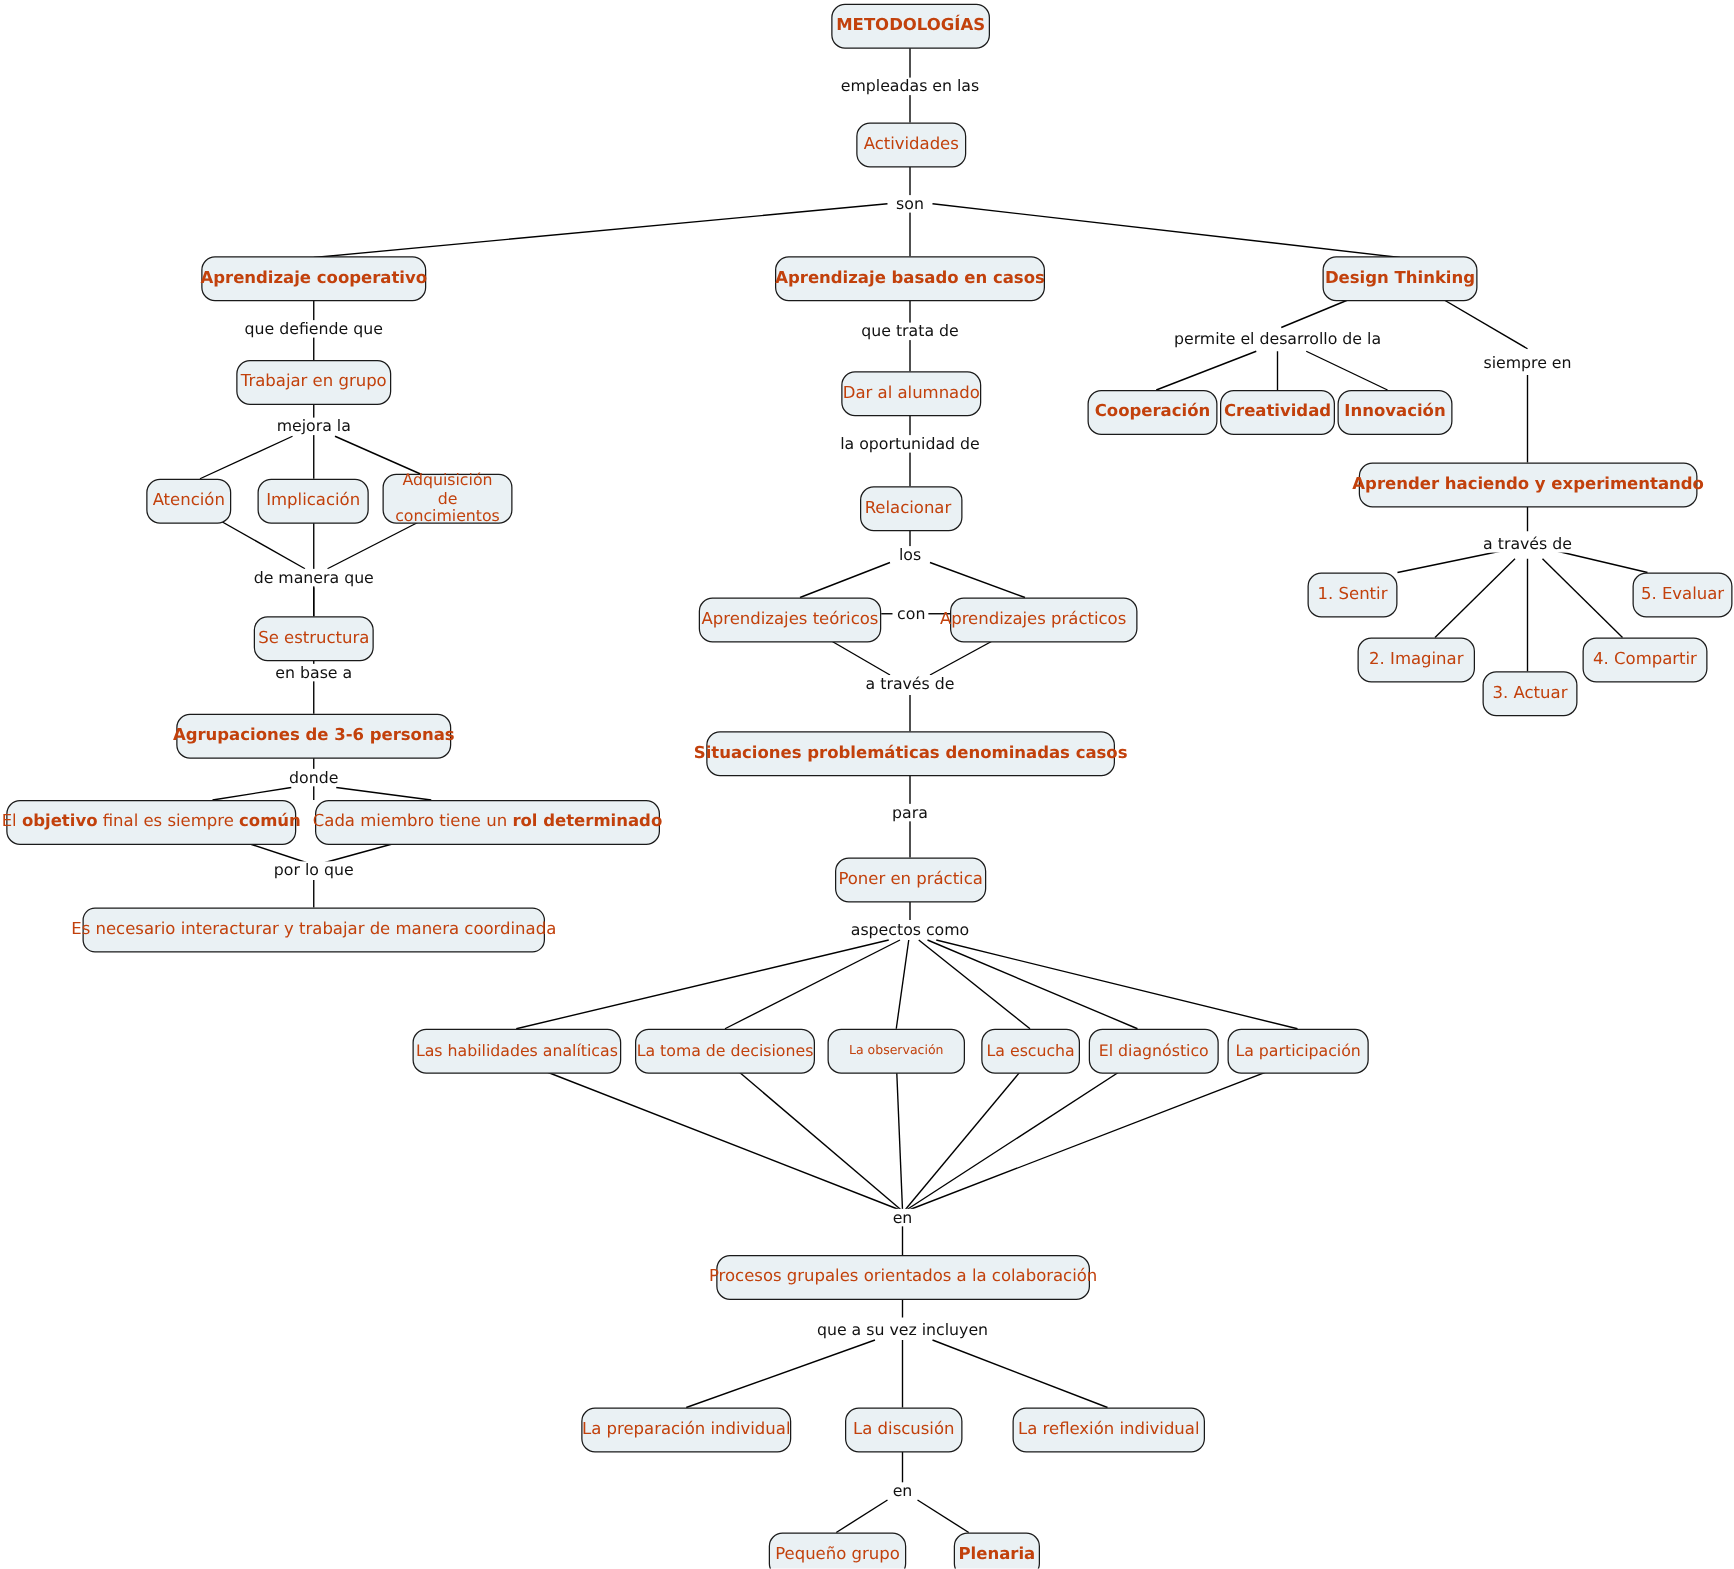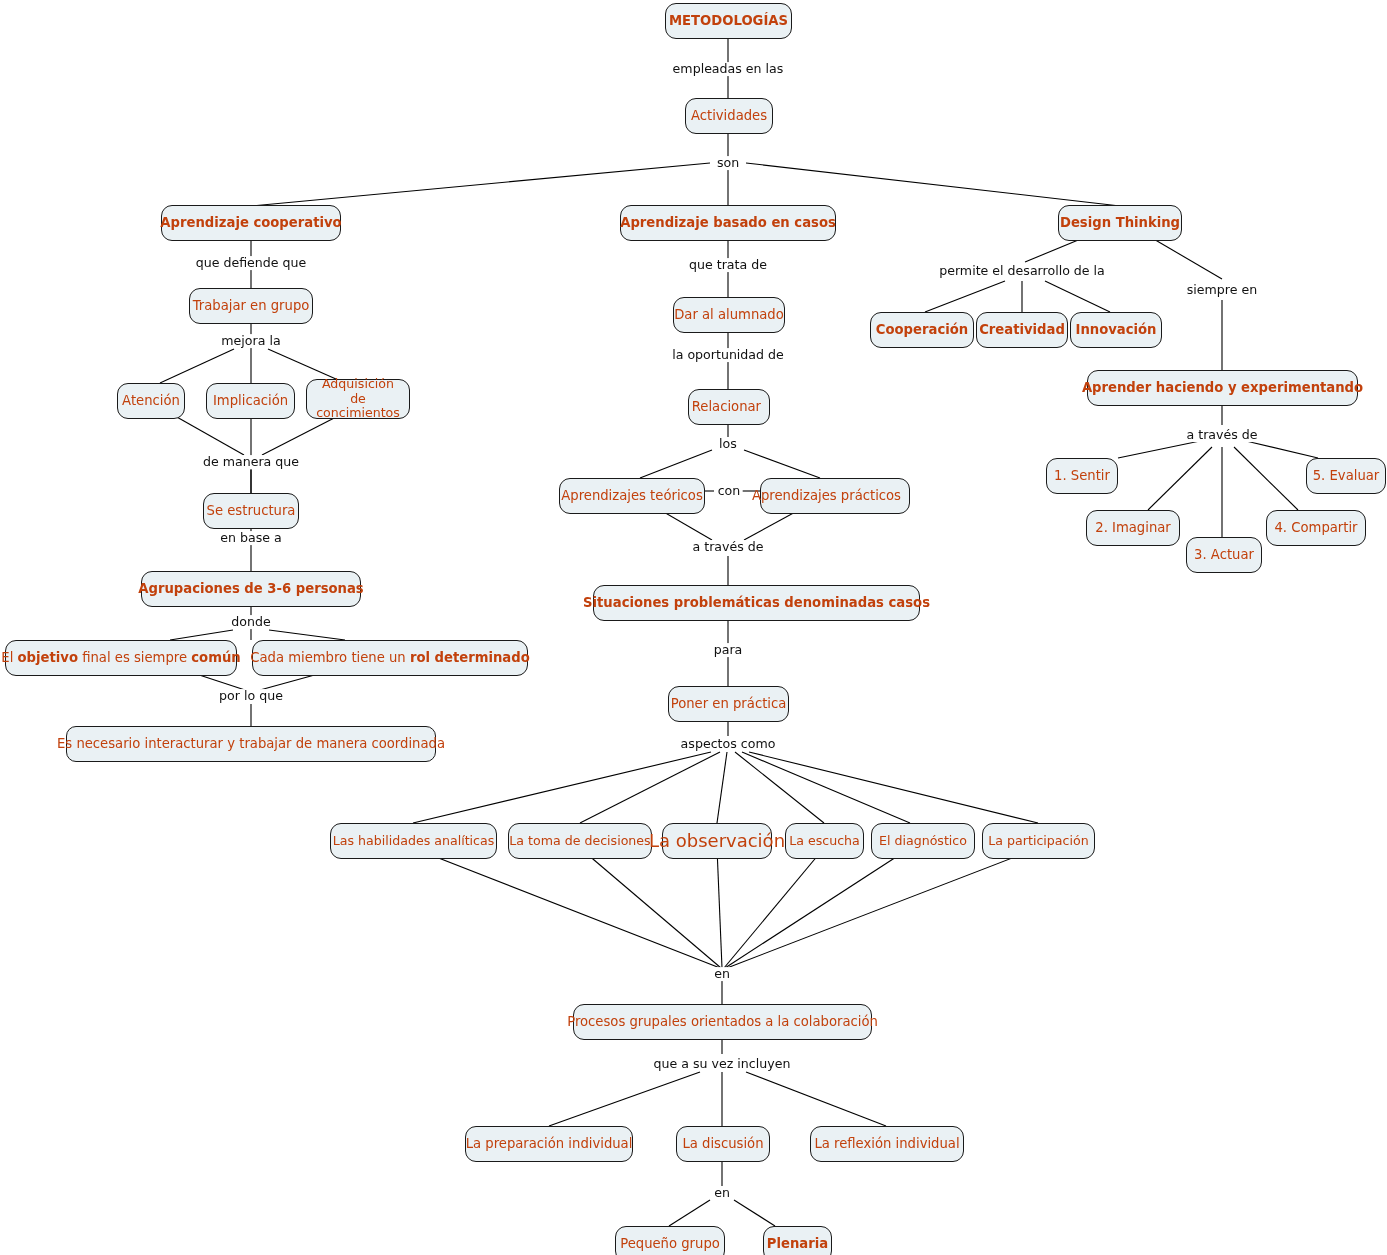--- a/index.html
+++ b/index.html
@@ -207,37 +207,37 @@
   </div>
 
   <div class="node" style="left:559px; top:478px; width:146px; height:26px;">
     <span>Aprendizajes teóricos</span>
   </div>
 
   <div class="node" style="left:760px; top:478px; width:150px; height:26px;justify-content:flex-end;">
     <span>Aprendizajes prácticos</span>
   </div>
 
-  <div class="node bold" style="left:593px; top:585px; width:327px; height:25px;">
+  <div class="node bold" style="left:565px; top:585px; width:327px; height:25px;">
     <span>Situaciones problemáticas denominadas casos</span>
   </div>
 
   <div class="node" style="left:668px; top:686px; width:121px; height:25px;text-align:center;">
     <span>Poner en práctica</span>
   </div>
 
   <div class="node" style="left:330px; top:823px; width:167px; height:25px; font-size:12.6px;">
     <span>Las habilidades analíticas</span>
   </div>
 
   <div class="node" style="left:508px; top:823px; width:144px; height:25px; font-size:12.6px;">
     <span>La toma de decisiones</span>
   </div>
 
-  <div class="node" style="left:662px; top:823px; width:110px; height:25px; font-size:18px;">
+  <div class="node" style="left:662px; top:823px; width:110px; height:25px; font-size:10px;">
     <span>La observación</span>
   </div>
 
   <div class="node" style="left:785px; top:823px; width:79px; height:25px; font-size:12.6px;">
     <span>La escucha</span>
   </div>
 
   <div class="node" style="left:871px; top:823px; width:104px; height:25px; font-size:12.6px;">
     <span>El diagnóstico</span>
   </div>

